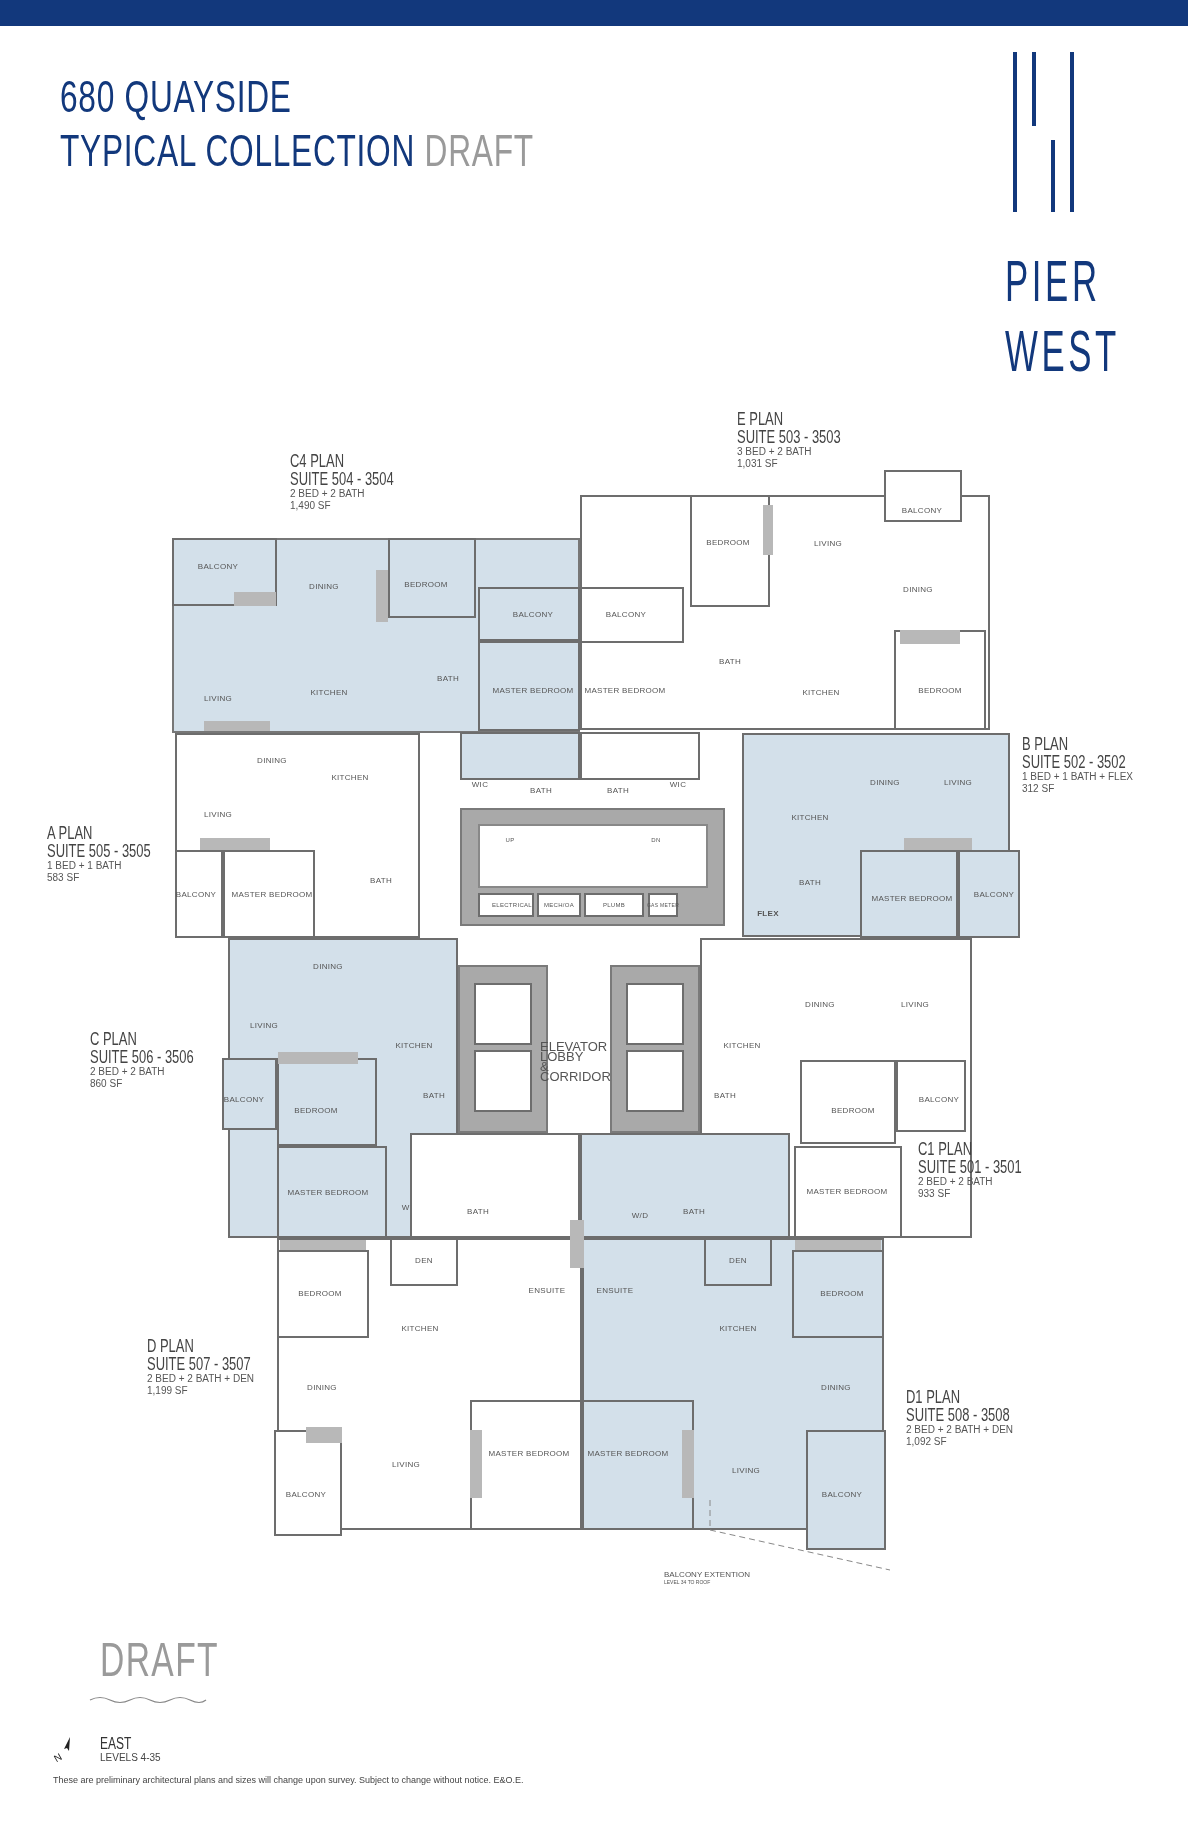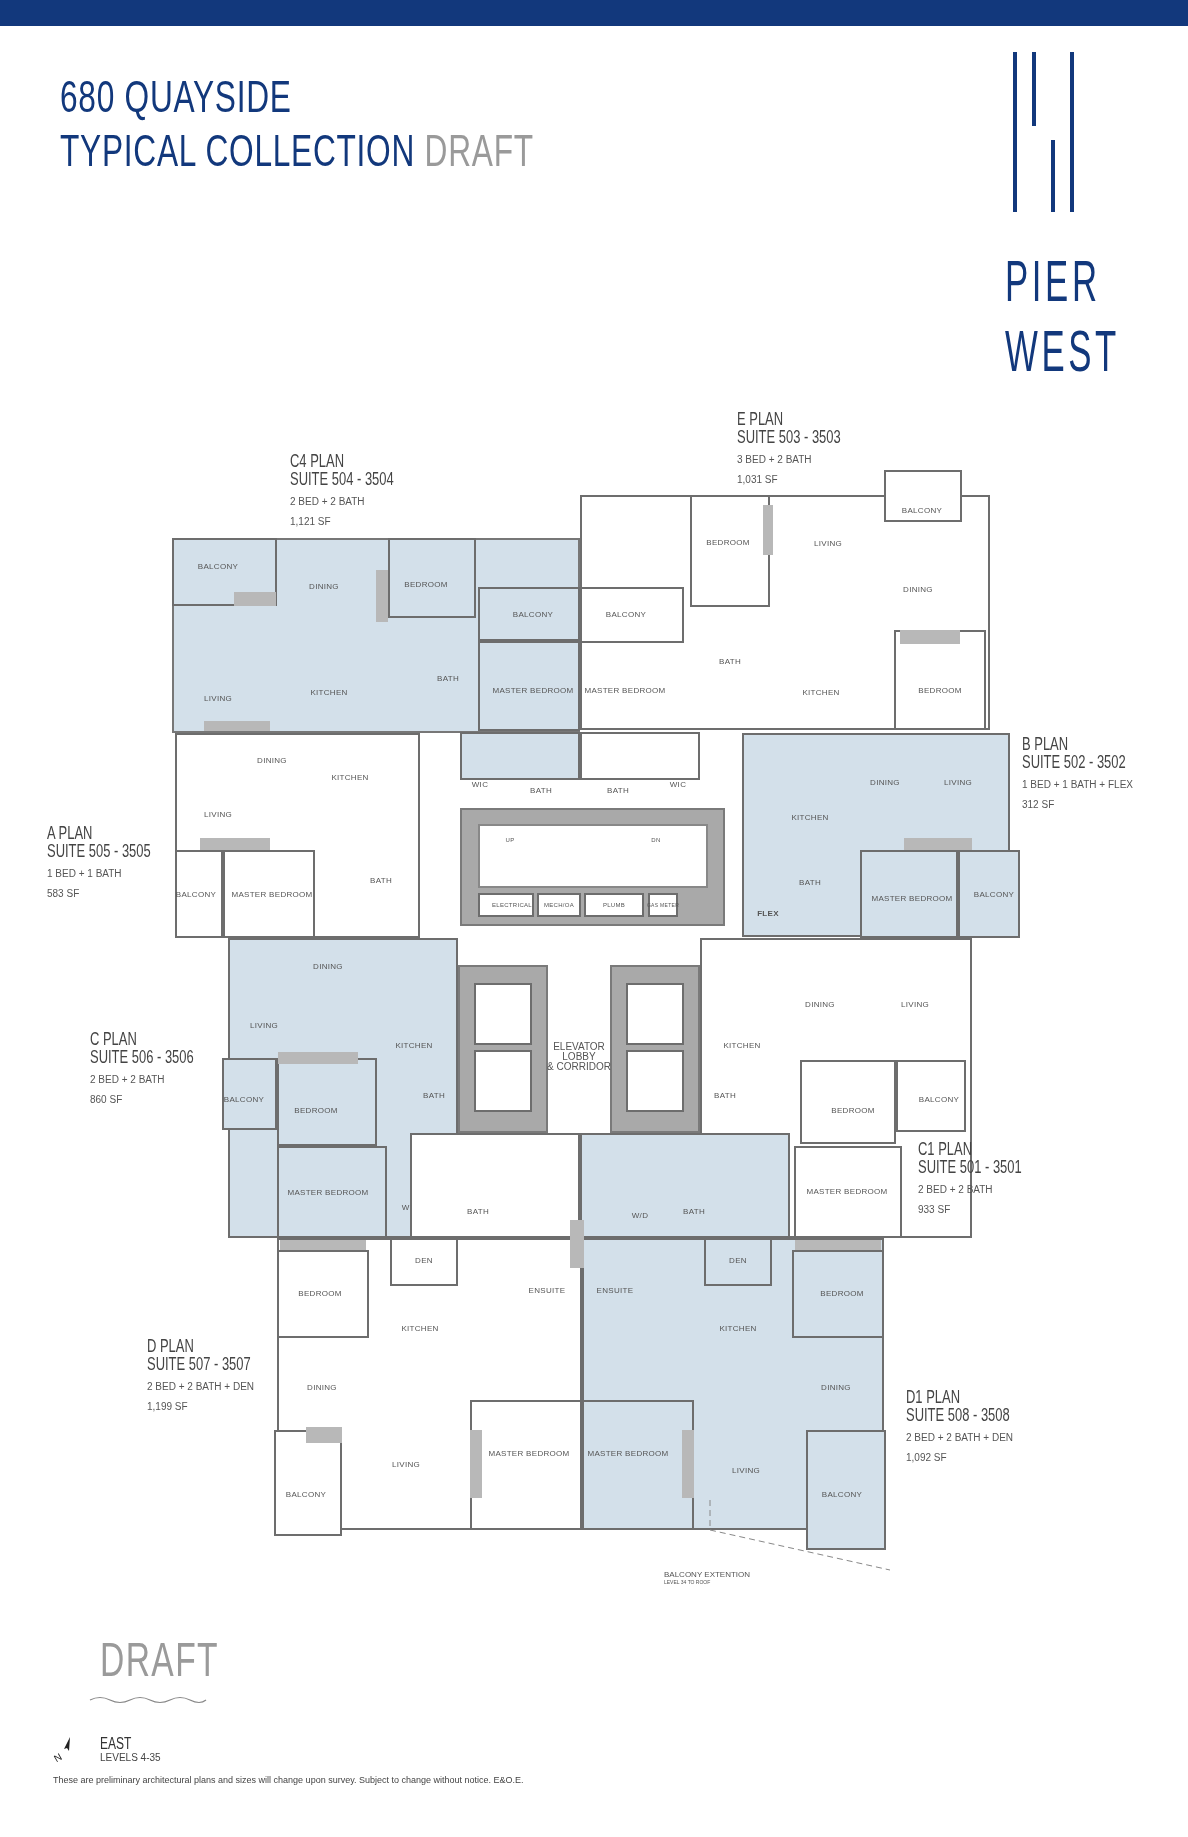--- a/index.html
+++ b/index.html
@@ -11,30 +11,30 @@
   .logo .bar{position:absolute;background:#12387c;width:4px;}
   .logo .txt{position:absolute;left:0;font-size:58px;line-height:58px;color:#12387c;transform:scaleX(0.6);transform-origin:left top;letter-spacing:6px;white-space:nowrap;}
   .plan{position:absolute;}
   .room{position:absolute;box-sizing:border-box;border:2px solid #6d6d6d;background:#fff;}
   .room.blue{background:#d3e0ea;}
   .room.core{background:#a9a9a9;border-color:#7a7a7a;}
   .room.white{background:#fff;}
   .rlabel{position:absolute;font-size:8px;color:#555;white-space:nowrap;transform:translate(-50%,-50%);letter-spacing:0.3px;}
   .suite{position:absolute;white-space:nowrap;color:#444;}
   .suite .pname,.suite .snum{font-size:18px;line-height:18px;transform:scaleX(0.72);transform-origin:left top;display:block;}
-  .suite .desc,.suite .sf{font-size:10px;line-height:12px;display:block;color:#555;margin-top:8px;}
+  .suite .desc,.suite .sf{font-size:10px;line-height:12px;display:block;color:#555;}
   .draft-big{position:absolute;left:100px;top:1632px;font-size:48px;color:#9a9a9a;transform:scaleX(0.7);transform-origin:left top;letter-spacing:2px;}
   .wave{position:absolute;left:88px;top:1695px;}
   .east{position:absolute;left:100px;top:1735px;font-size:16px;color:#333;transform:scaleX(0.75);transform-origin:left top;}
   .levels{position:absolute;left:100px;top:1752px;font-size:10px;color:#444;text-align:center;}
   .compass{position:absolute;left:52px;top:1735px;}
   .disclaimer{position:absolute;left:53px;top:1775px;font-size:9px;color:#444;}
   .balext{position:absolute;left:664px;top:1570px;font-size:8px;color:#555;}
   .balext small{display:block;font-size:5px;}
-  .lobby{position:absolute;font-size:10px;color:#555;text-align:center;line-height:10px;}
+  .lobby{position:absolute;font-size:13px;color:#555;text-align:left;line-height:10px;}
   .wall-shade{position:absolute;background:#b8b8b8;}
 </style>
 </head>
 <body>
 
 <div class="topbar"></div>
 
 <div class="title">
   <div>680 QUAYSIDE</div>
   <div><span>TYPICAL COLLECTION</span> <span class="draft">DRAFT</span></div>
@@ -216,21 +216,21 @@
   <div class="balext">
     <span>BALCONY EXTENTION</span>
     <small>LEVEL 34 TO ROOF</small>
   </div>
 </div>
 
 <div class="suite" style="left:290px;top:452px;">
   <span class="pname">C4 PLAN</span>
   <span class="snum">SUITE 504 - 3504</span>
   <span class="desc">2 BED + 2 BATH</span>
-  <span class="sf">1,121 SF</span>
+  <span class="sf">1,490 SF</span>
 </div>
 <div class="suite" style="left:737px;top:410px;">
   <span class="pname">E PLAN</span>
   <span class="snum">SUITE 503 - 3503</span>
   <span class="desc">3 BED + 2 BATH</span>
   <span class="sf">1,031 SF</span>
 </div>
 <div class="suite" style="left:1022px;top:735px;">
   <span class="pname">B PLAN</span>
   <span class="snum">SUITE 502 - 3502</span>

